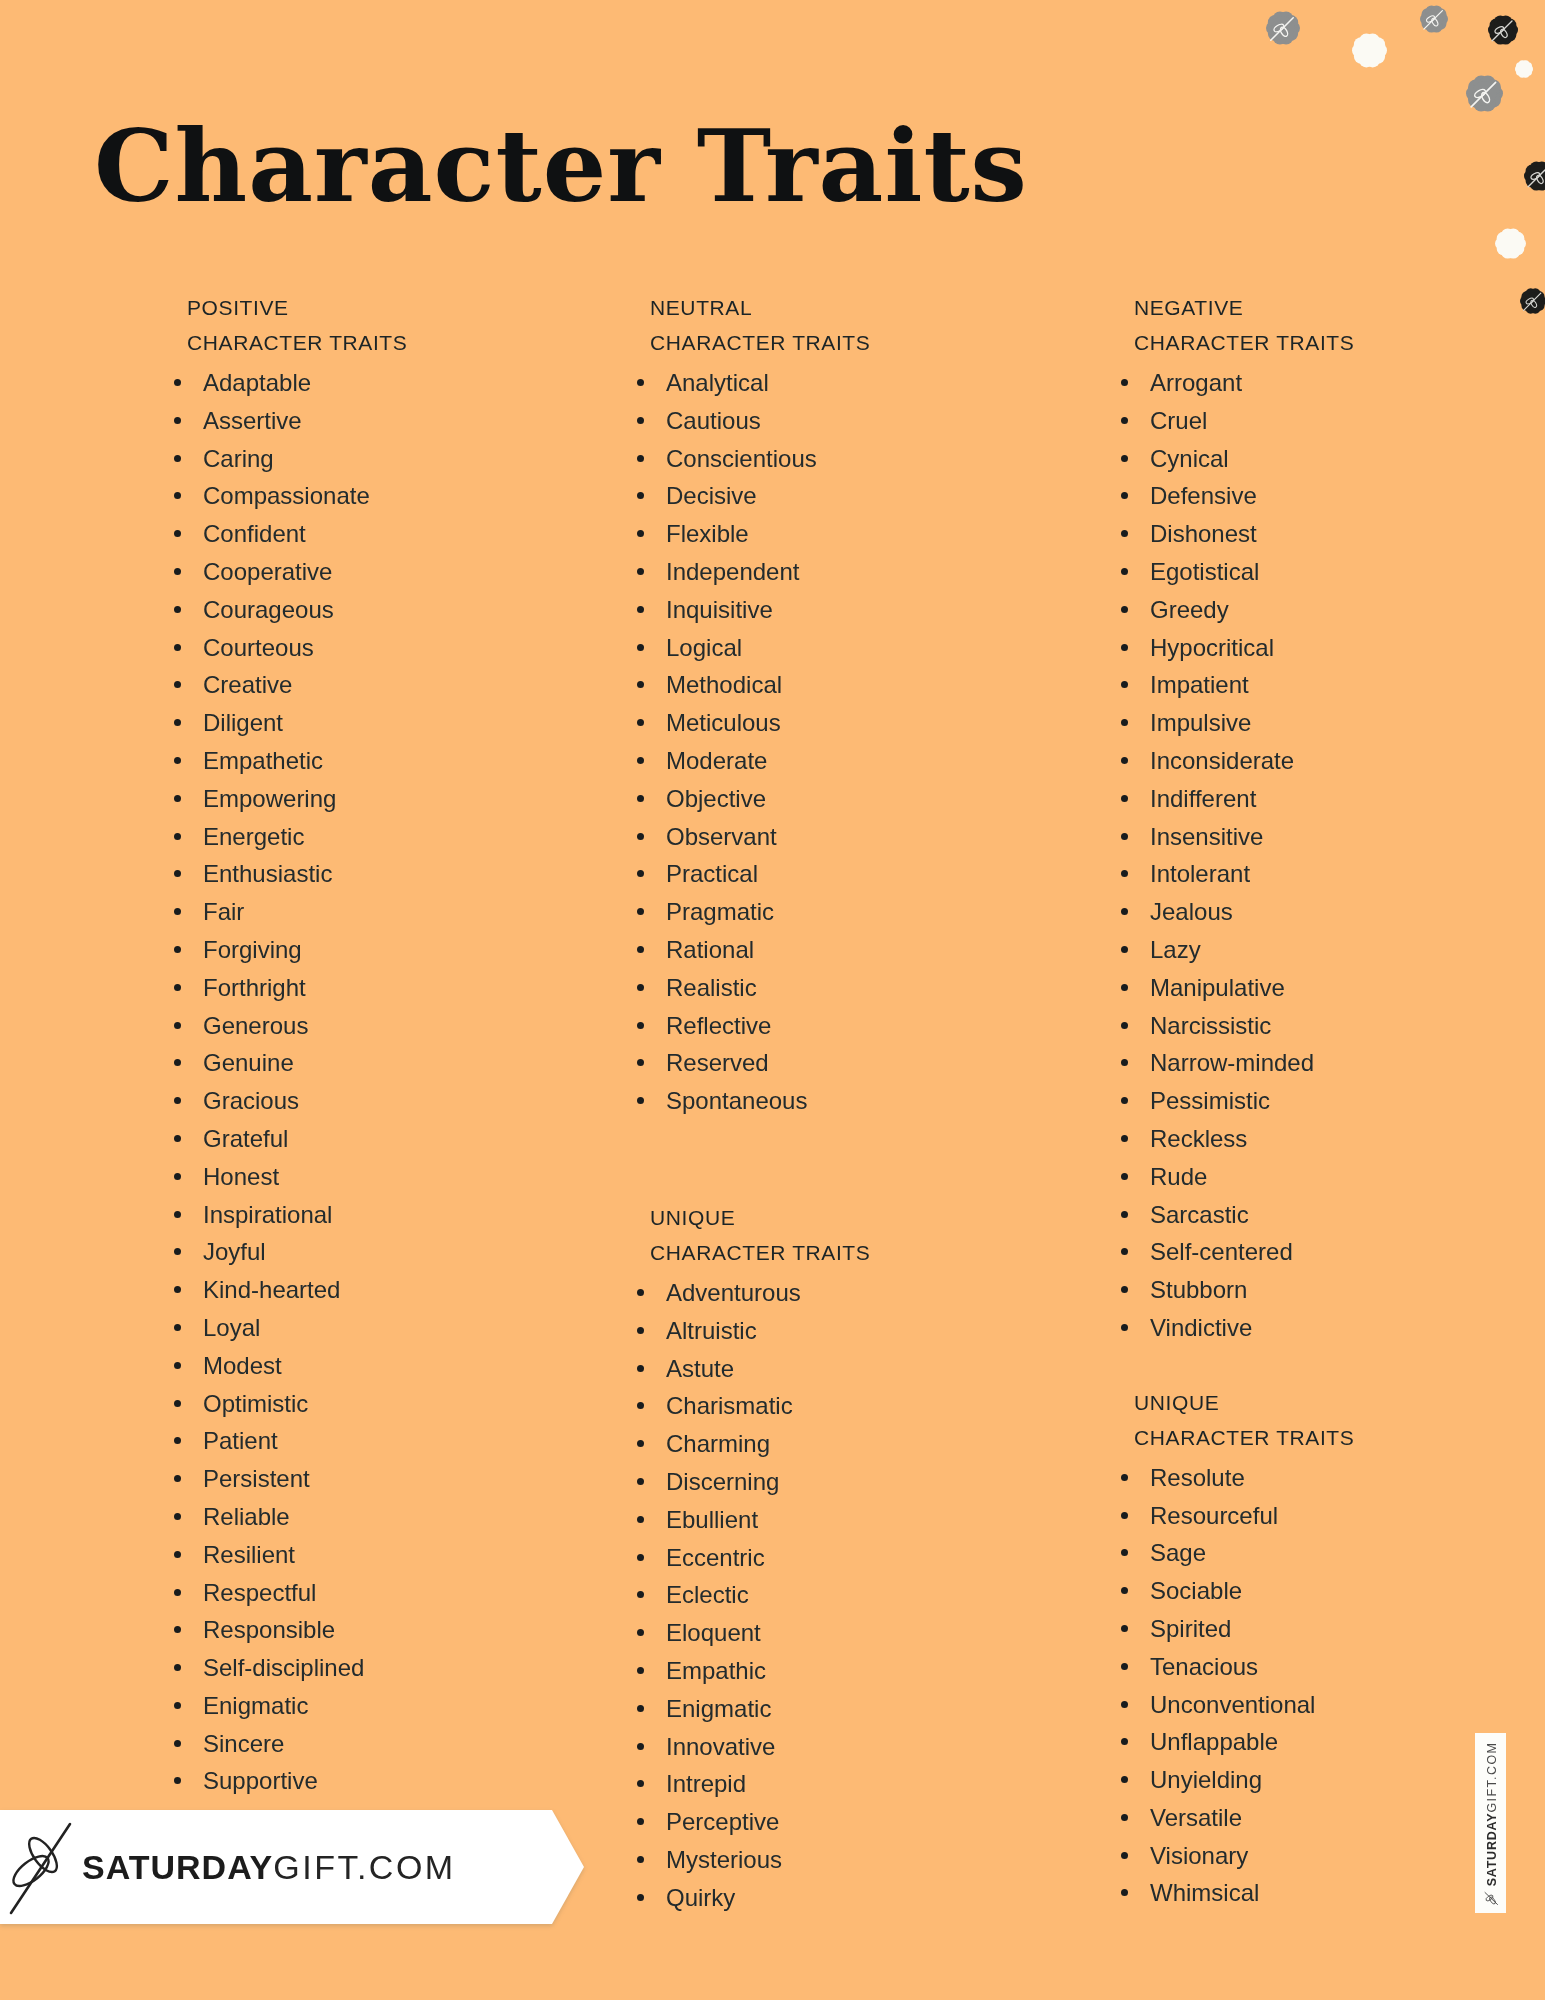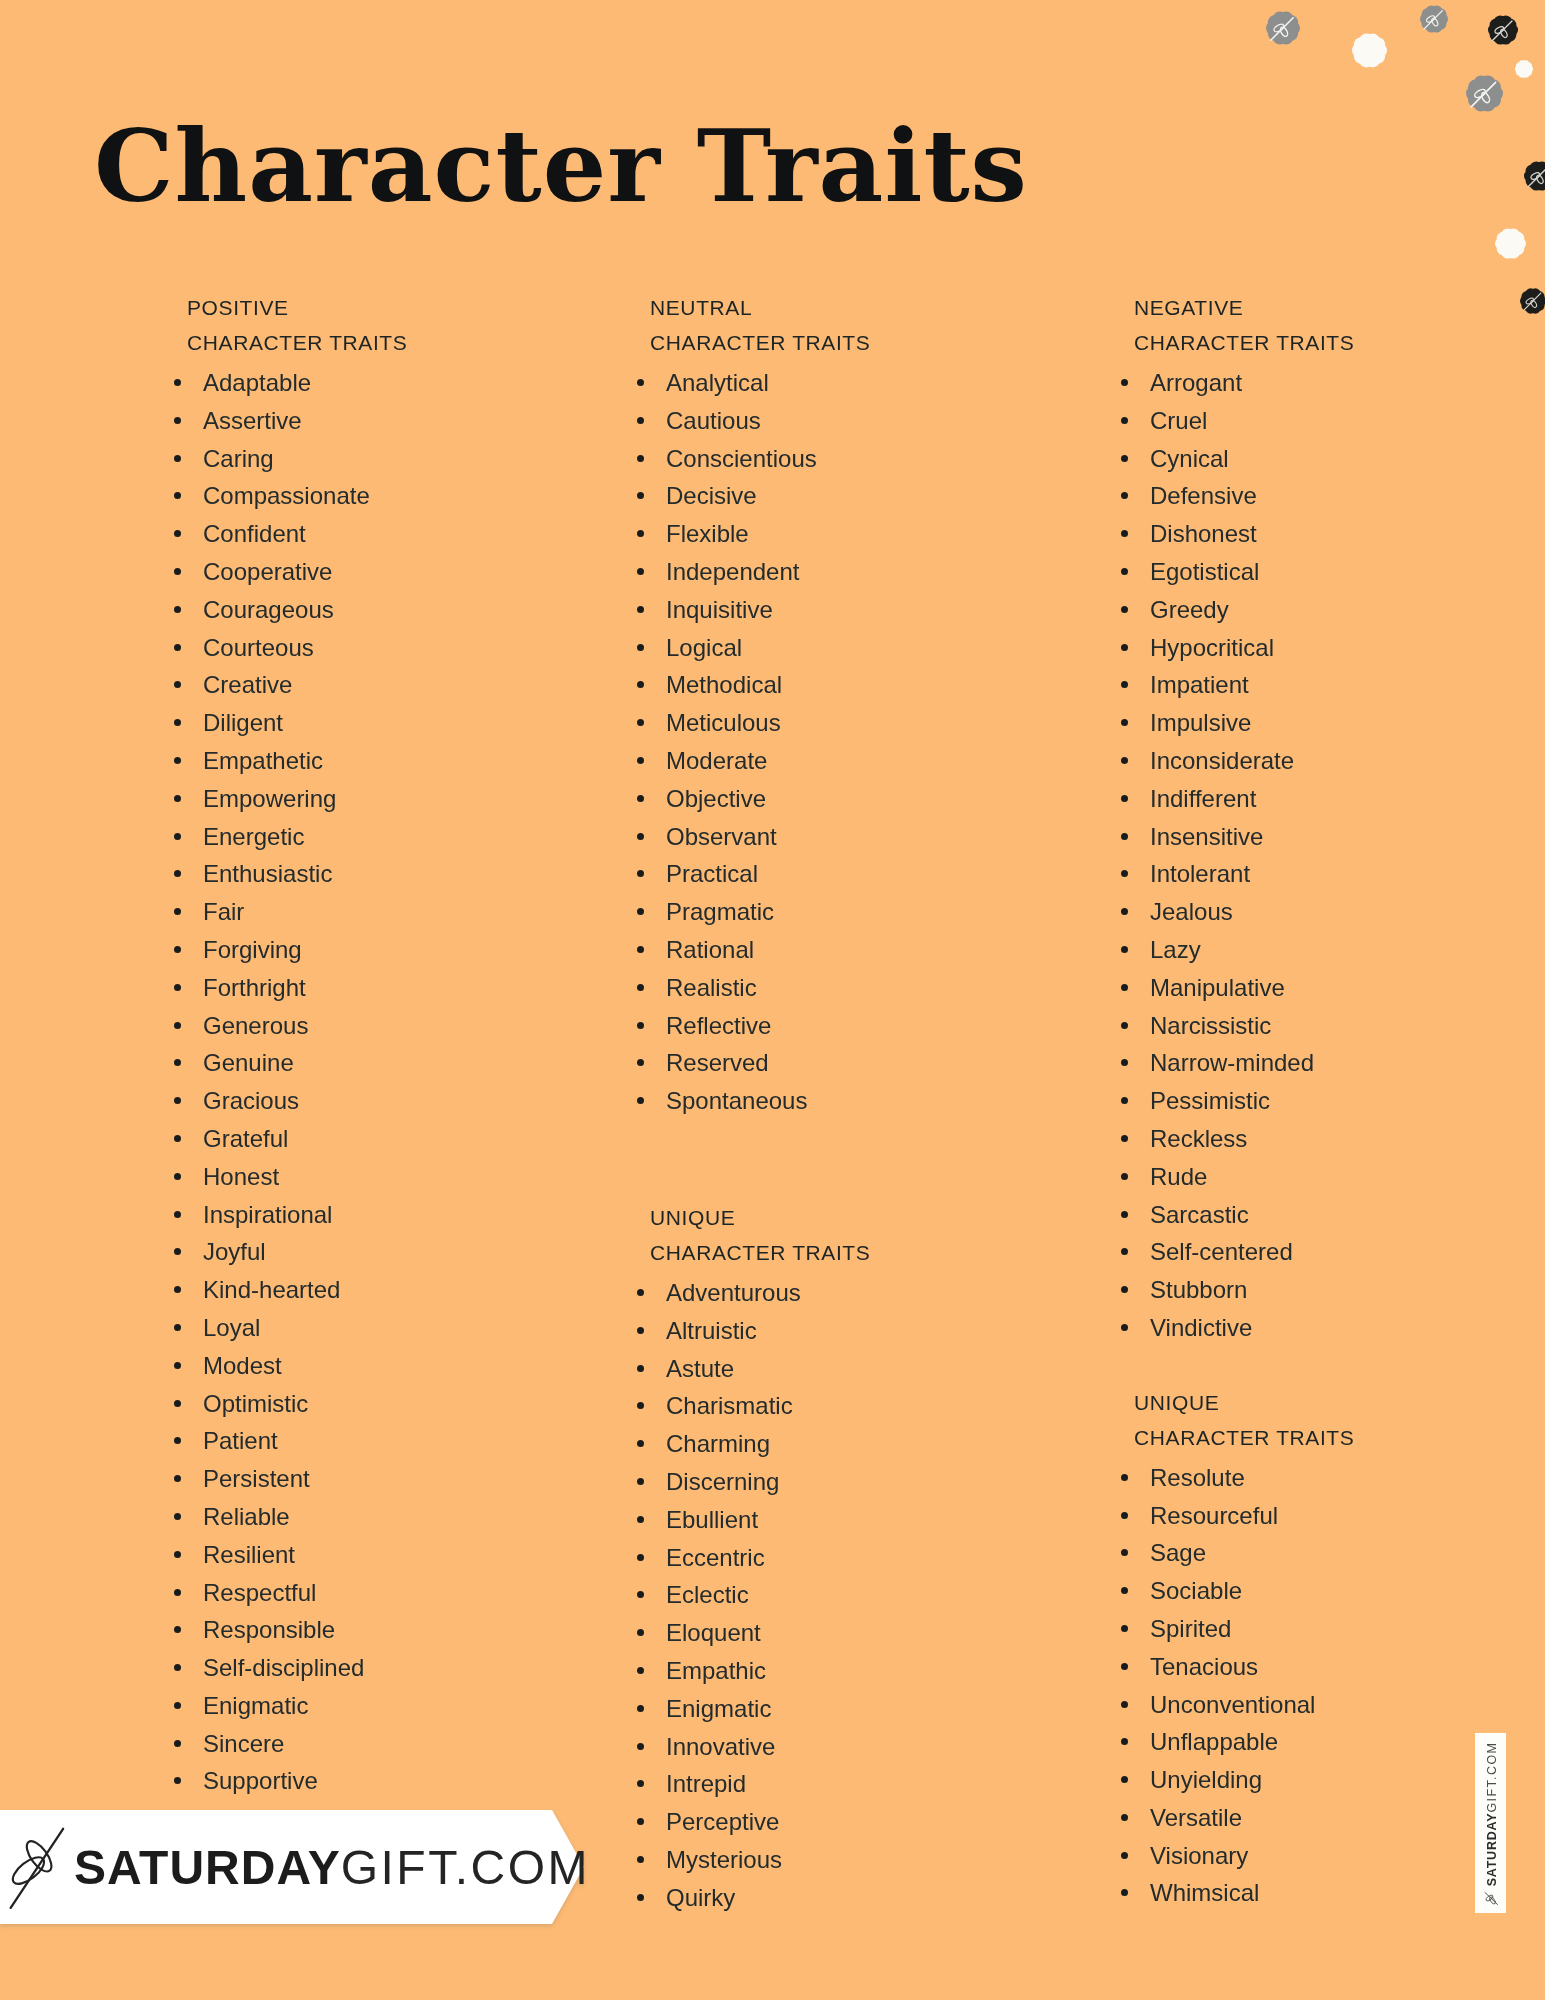--- a/index.html
+++ b/index.html
@@ -27,21 +27,21 @@
   
   .puff{position:absolute;}
 
   
   .banner{position:absolute;left:0;top:1810px;width:590px;height:114px;
           filter:drop-shadow(0 2px 2px rgba(50,80,75,.18));}
   .banner-shape{position:absolute;inset:0;background:#ffffff;
           clip-path:polygon(0 0,552px 0,584px 57px,552px 114px,0 114px);}
   .banner-content{position:absolute;inset:0;display:flex;align-items:center;}
   .banner-bow{margin-left:8px;}
-  .brand{margin-left:2px;font-size:48px;color:#1c1c1c;white-space:nowrap;text-align:center;}
+  .brand{margin-left:2px;font-size:34px;color:#1c1c1c;white-space:nowrap;text-align:center;}
   .brand .b{font-weight:700;letter-spacing:1px;}
   .brand .l{font-weight:400;letter-spacing:2.5px;color:#242424;}
 
   
   .side-strip{position:absolute;left:1475px;top:1733px;width:31px;height:180px;background:#fdfdfa;}
   .side-rot{position:absolute;left:-74.5px;top:74.5px;width:180px;height:31px;
             transform:rotate(-90deg);display:flex;align-items:center;justify-content:center;gap:4px;
             font-size:12.5px;color:#2c2c2c;white-space:nowrap;}
   .side-rot .b{font-weight:700;letter-spacing:.8px;}
   .side-rot .l{font-weight:400;letter-spacing:1.4px;color:#4a4a4a;}

